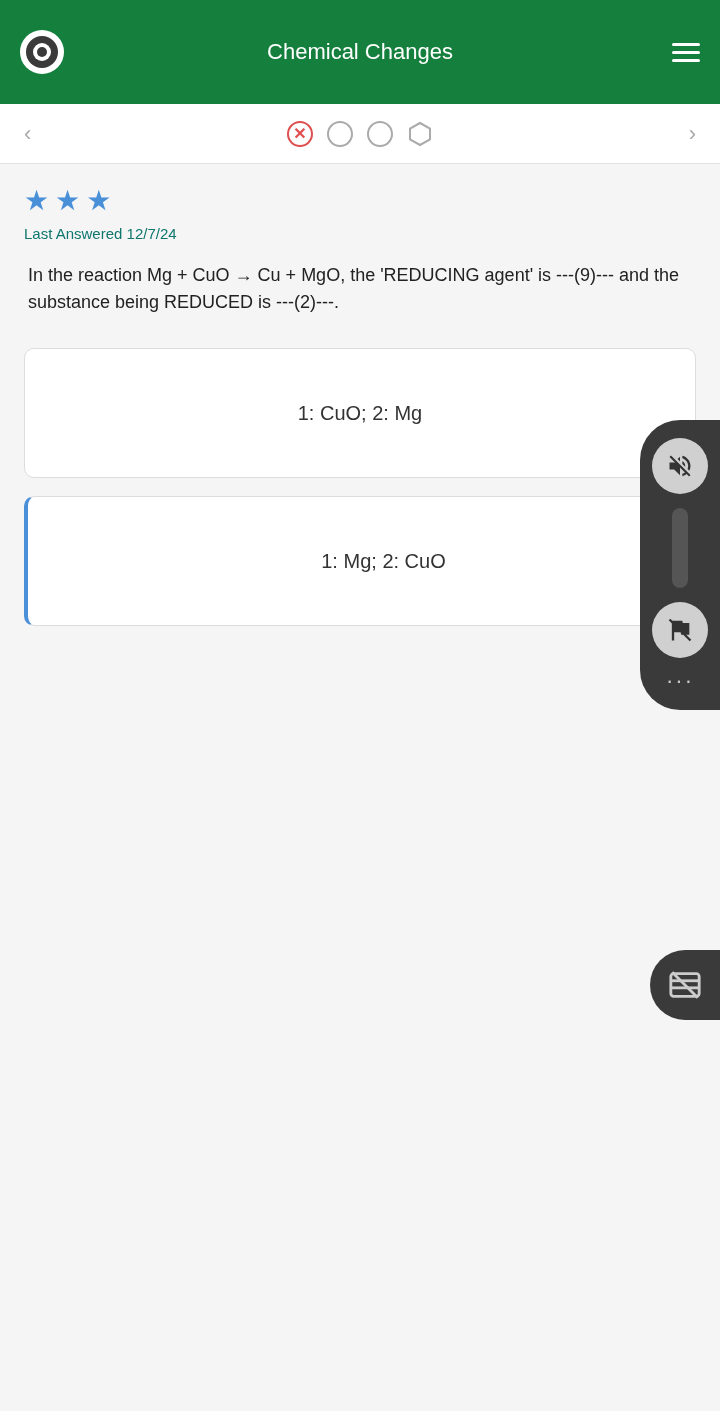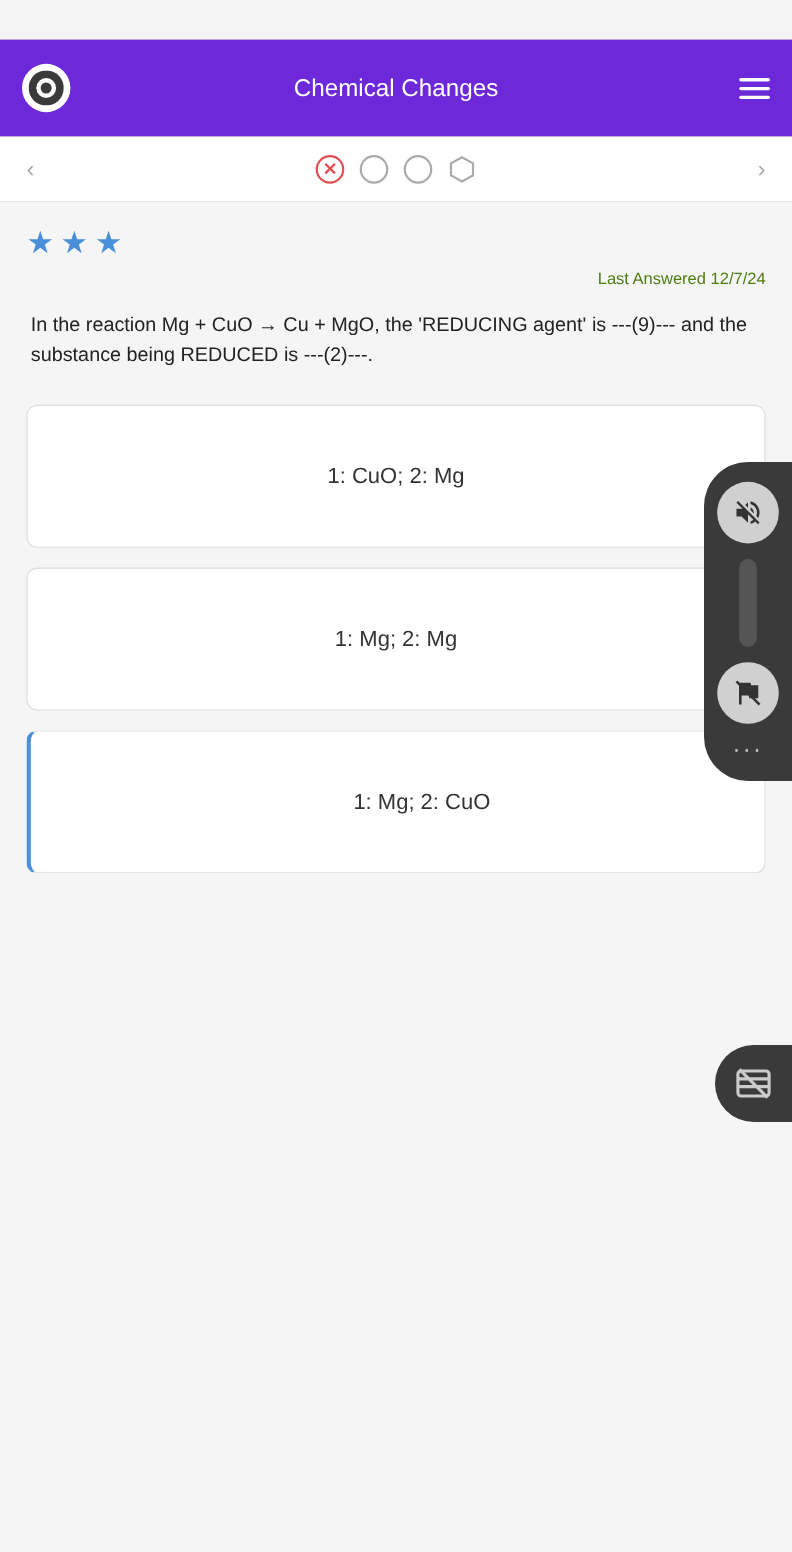--- a/index.html
+++ b/index.html
@@ -9,28 +9,27 @@
       min-height: 1411px;
       font-family: -apple-system, BlinkMacSystemFont, 'Helvetica Neue', Arial, sans-serif;
       background: #f5f5f5;
       position: relative;
       overflow-x: hidden;
     }
 
     
     .header {
       width: 720px;
-      height: 88px;
-      background: #6d28d9;
+      height: 104px;
+      background: #15803d;
       display: flex;
       align-items: center;
       justify-content: space-between;
       padding: 0 20px;
       position: relative;
-      margin-top: 36px;
     }
     .header-logo {
       width: 44px;
       height: 44px;
       background: white;
       border-radius: 50%;
       display: flex;
       align-items: center;
       justify-content: center;
     }
@@ -125,23 +124,22 @@
       gap: 6px;
       margin-bottom: 8px;
     }
     .star {
       font-size: 28px;
       color: #4a90d9;
     }
 
     .last-answered {
       font-size: 15px;
-      color: #4d7c0f;
+      color: #0f766e;
       margin-bottom: 20px;
-      text-align: right;
     }
 
     
     .question-text {
       font-size: 18px;
       color: #222;
       line-height: 1.5;
       margin-bottom: 32px;
       padding: 0 4px;
     }
@@ -276,23 +274,20 @@
   </div>
 
   <div class="last-answered">Last Answered 12/7/24</div>
 
   <div class="question-text">In the reaction Mg + CuO → Cu + MgO, the 'REDUCING agent' is ---(9)--- and the substance being REDUCED is ---(2)---.</div>
 
   <div class="answer-card">
     <span>1: CuO; 2: Mg</span>
   </div>
 
-  <div class="answer-card">
-    <span>1: Mg; 2: Mg</span>
-  </div>
 
 
   <div class="answer-card blue-left">
     <span>1: Mg; 2: CuO</span>
   </div>
 
 </div>
 
 <div class="floating-sidebar">
   <div class="sidebar-btn">

